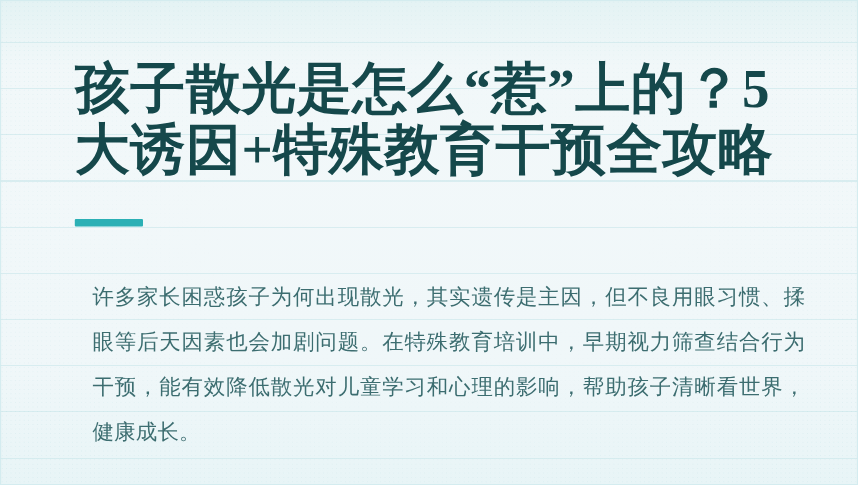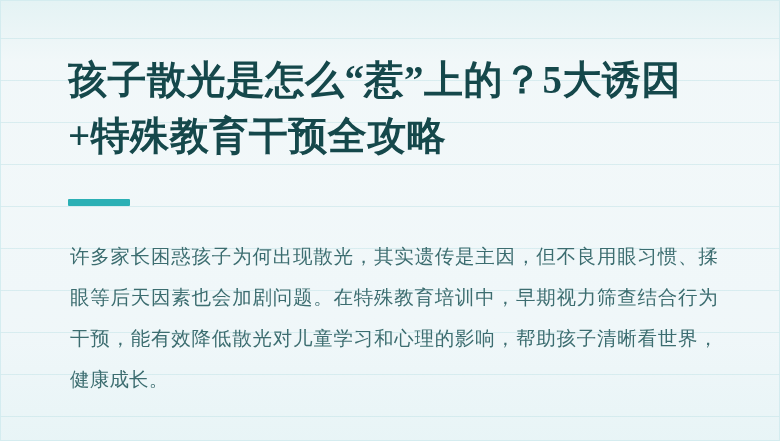--- a/index.html
+++ b/index.html
@@ -81,21 +81,21 @@
   }
 
   .headline {
     position: absolute;
     left: 0;
     top: 52px;
     width: 660px;
     margin: 0;
     color: #15484b;
     font-family: "Liberation Serif", "DejaVu Serif", serif;
-    font-size: 39px;
+    font-size: 50px;
     font-weight: 700;
     line-height: 56px;
     letter-spacing: 0.5px;
     white-space: pre-wrap;
   }
 
   .divider {
     position: absolute;
     left: 0;
     top: 199px;
@@ -103,21 +103,21 @@
     height: 7px;
     background-color: #2bb0b5;
     border-radius: 1px;
   }
 
   .body-copy {
     position: absolute;
     left: 0;
     top: 234px;
     width: 648px;
-    margin: 2px;
+    margin: 16px;
     color: #3c6d70;
     font-family: "Liberation Sans", "DejaVu Sans", sans-serif;
     font-size: 19.5px;
     font-weight: 400;
     line-height: 41px;
     letter-spacing: 0.2px;
     text-align: justify;
     text-justify: inter-ideograph;
   }
 </style>

